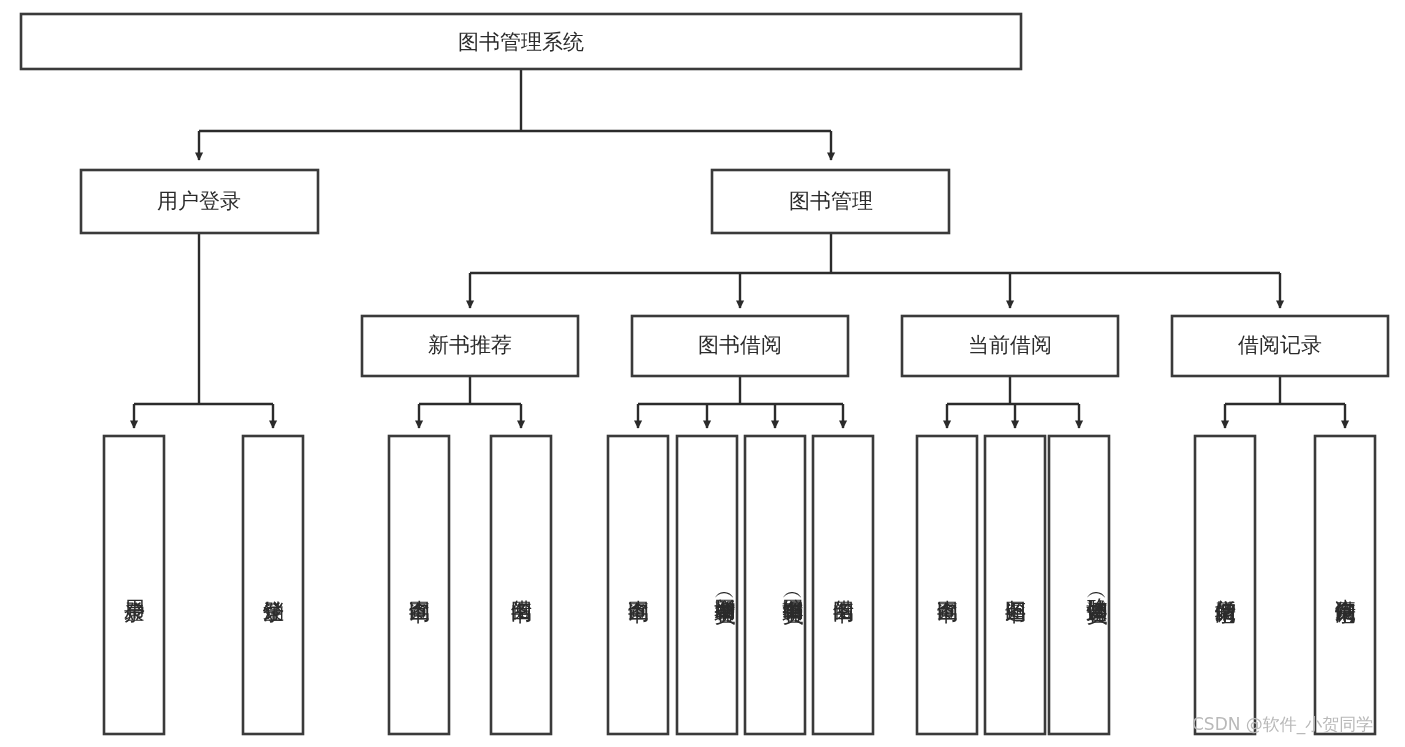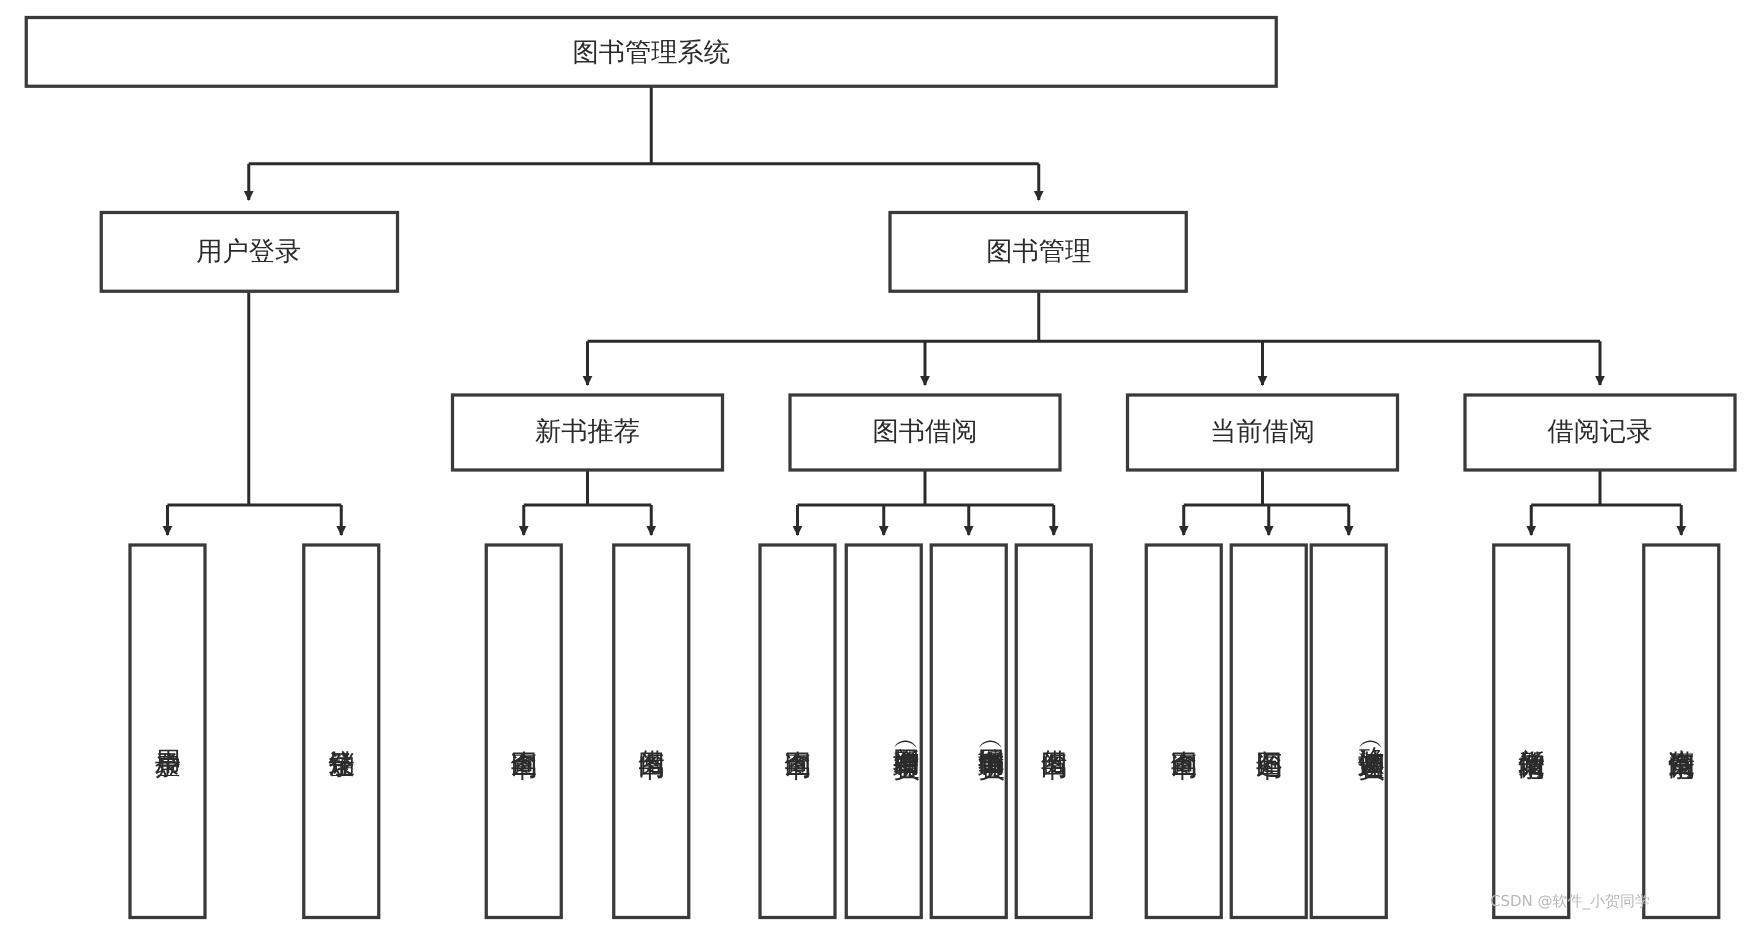--- a/index.html
+++ b/index.html
@@ -58,21 +58,21 @@
     justify-content: center;
     white-space: normal;
     text-align: center;
     pointer-events: none;
   }
   .watermark {
     position: absolute;
     left: 1192px;
     top: 713px;
     font-family: "DejaVu Sans", "Liberation Sans", sans-serif;
-    font-size: 12px;
+    font-size: 17px;
     color: #b9b9b9;
     white-space: nowrap;
   }
 </style>
 </head>
 <body>
 
 <div id="diagram-root">
 
   <svg class="diagram" viewBox="0 0 1405 747">

